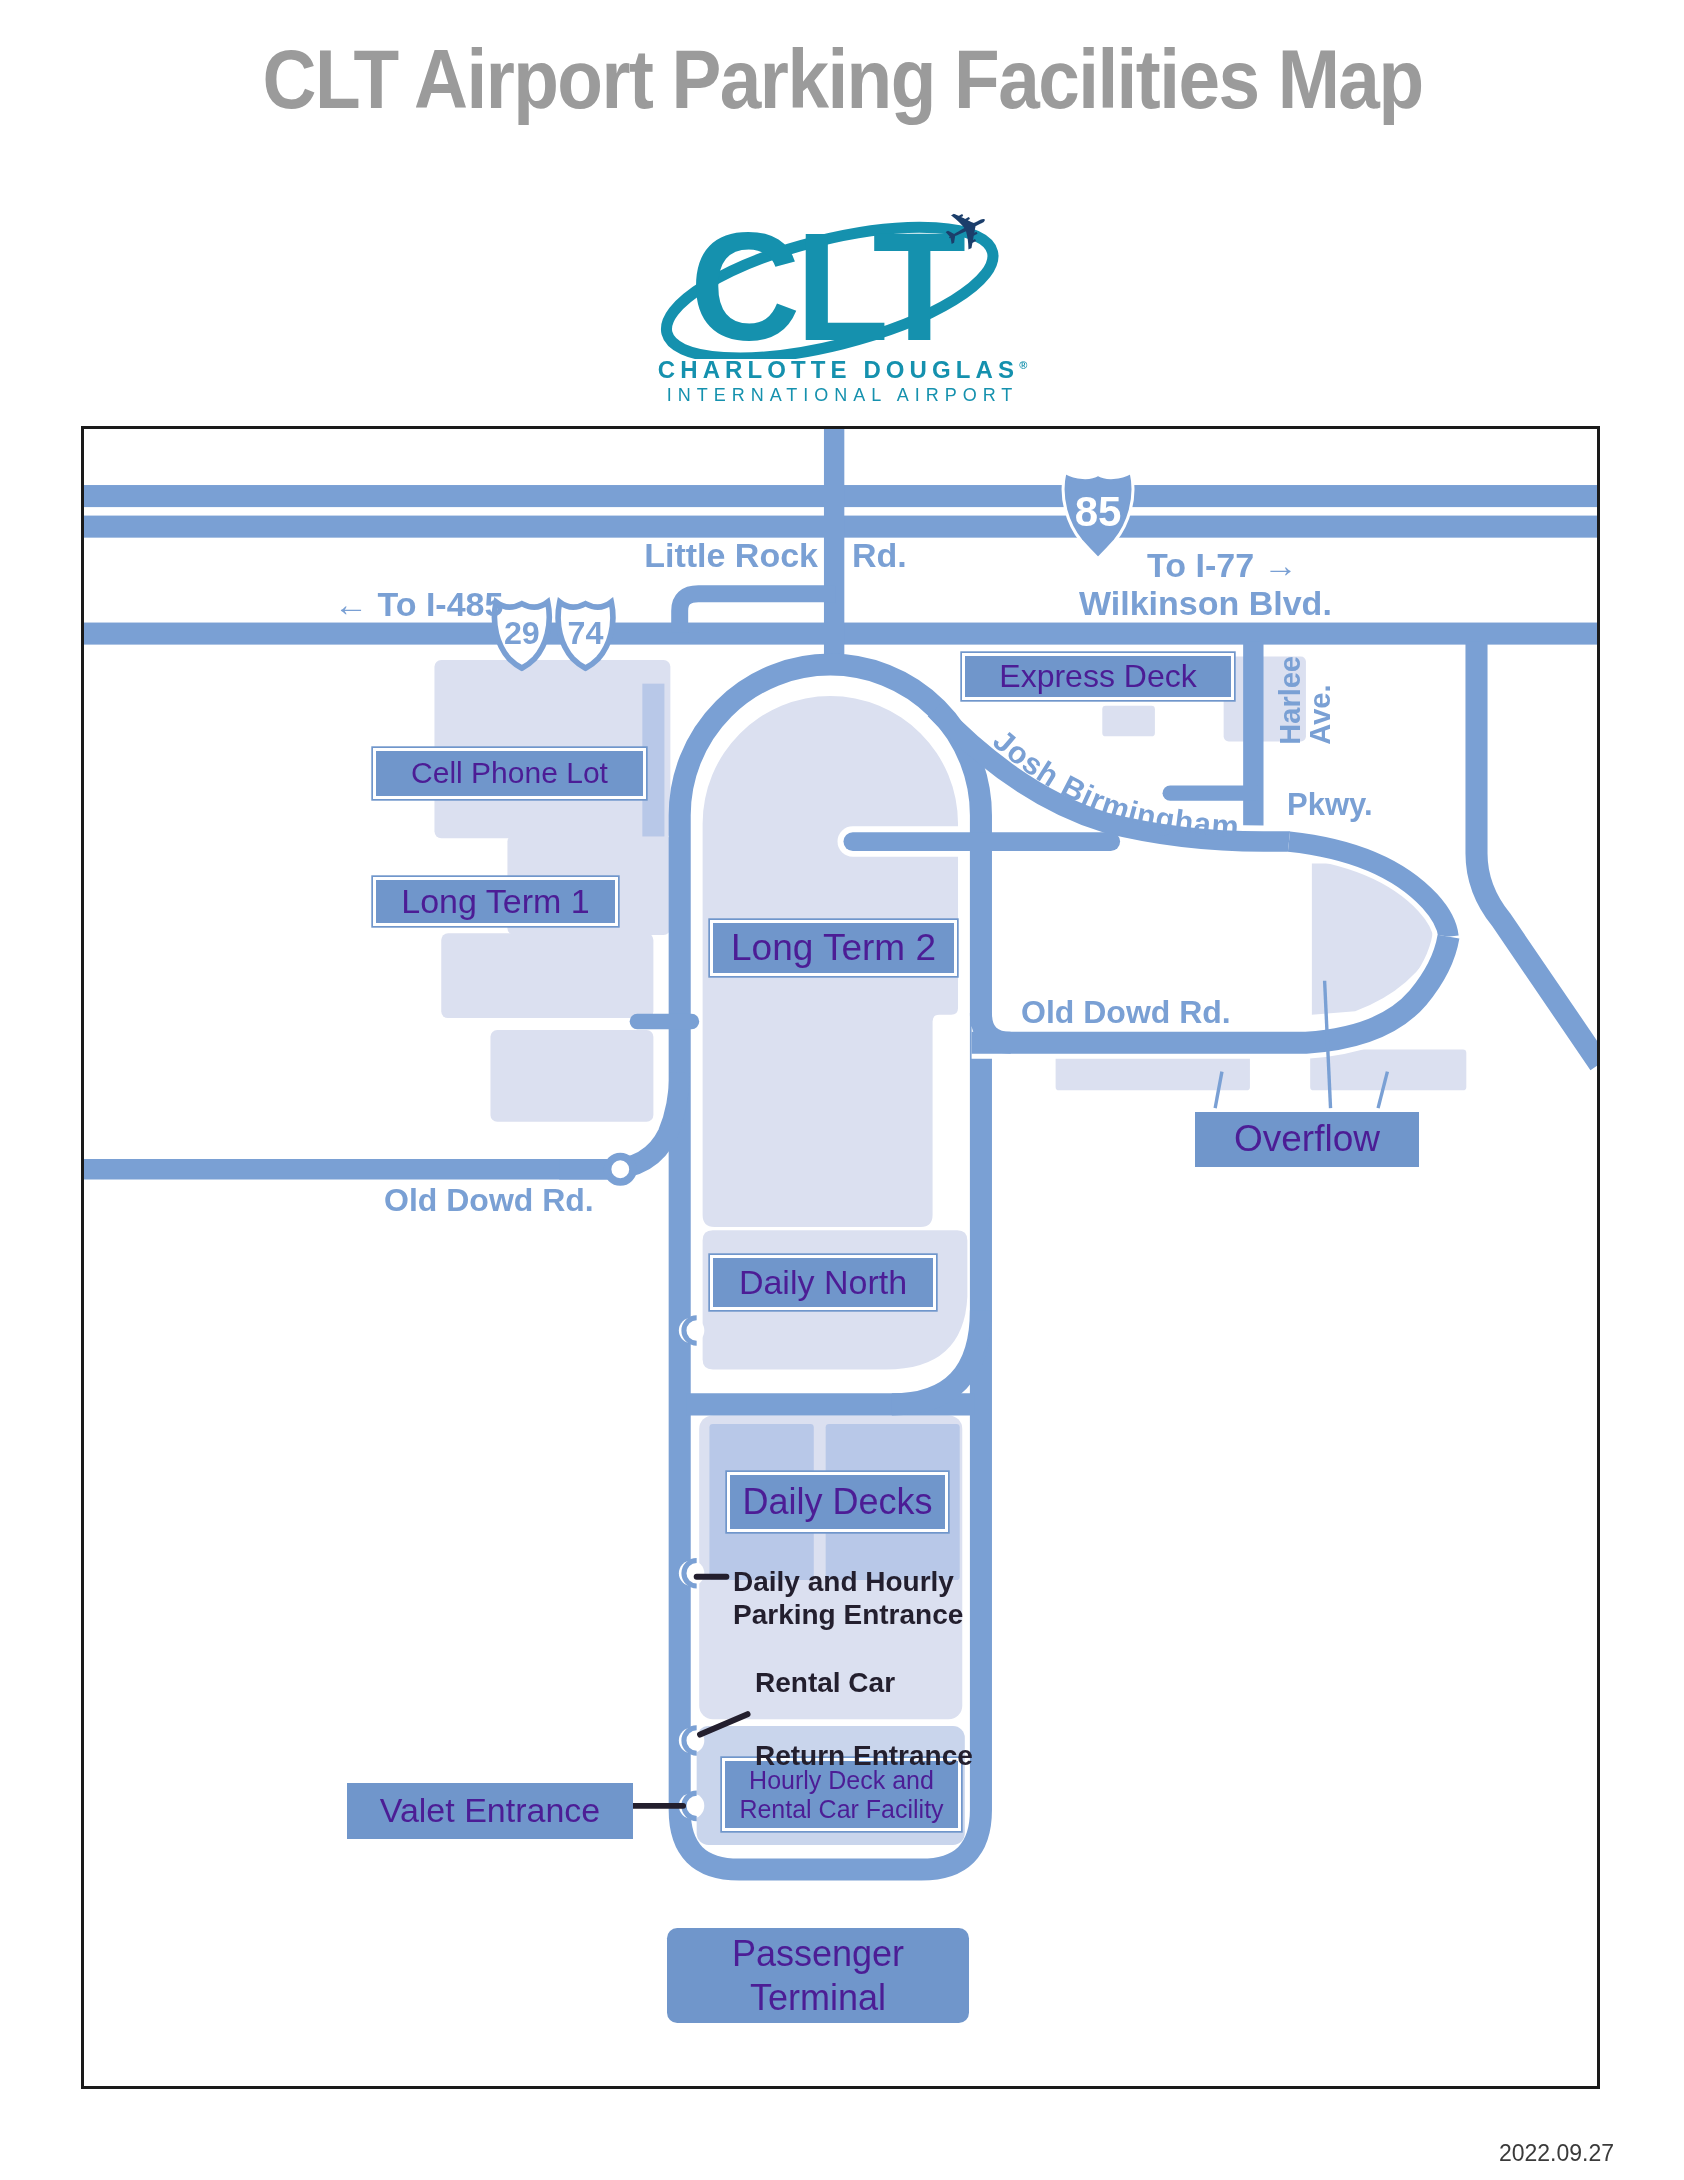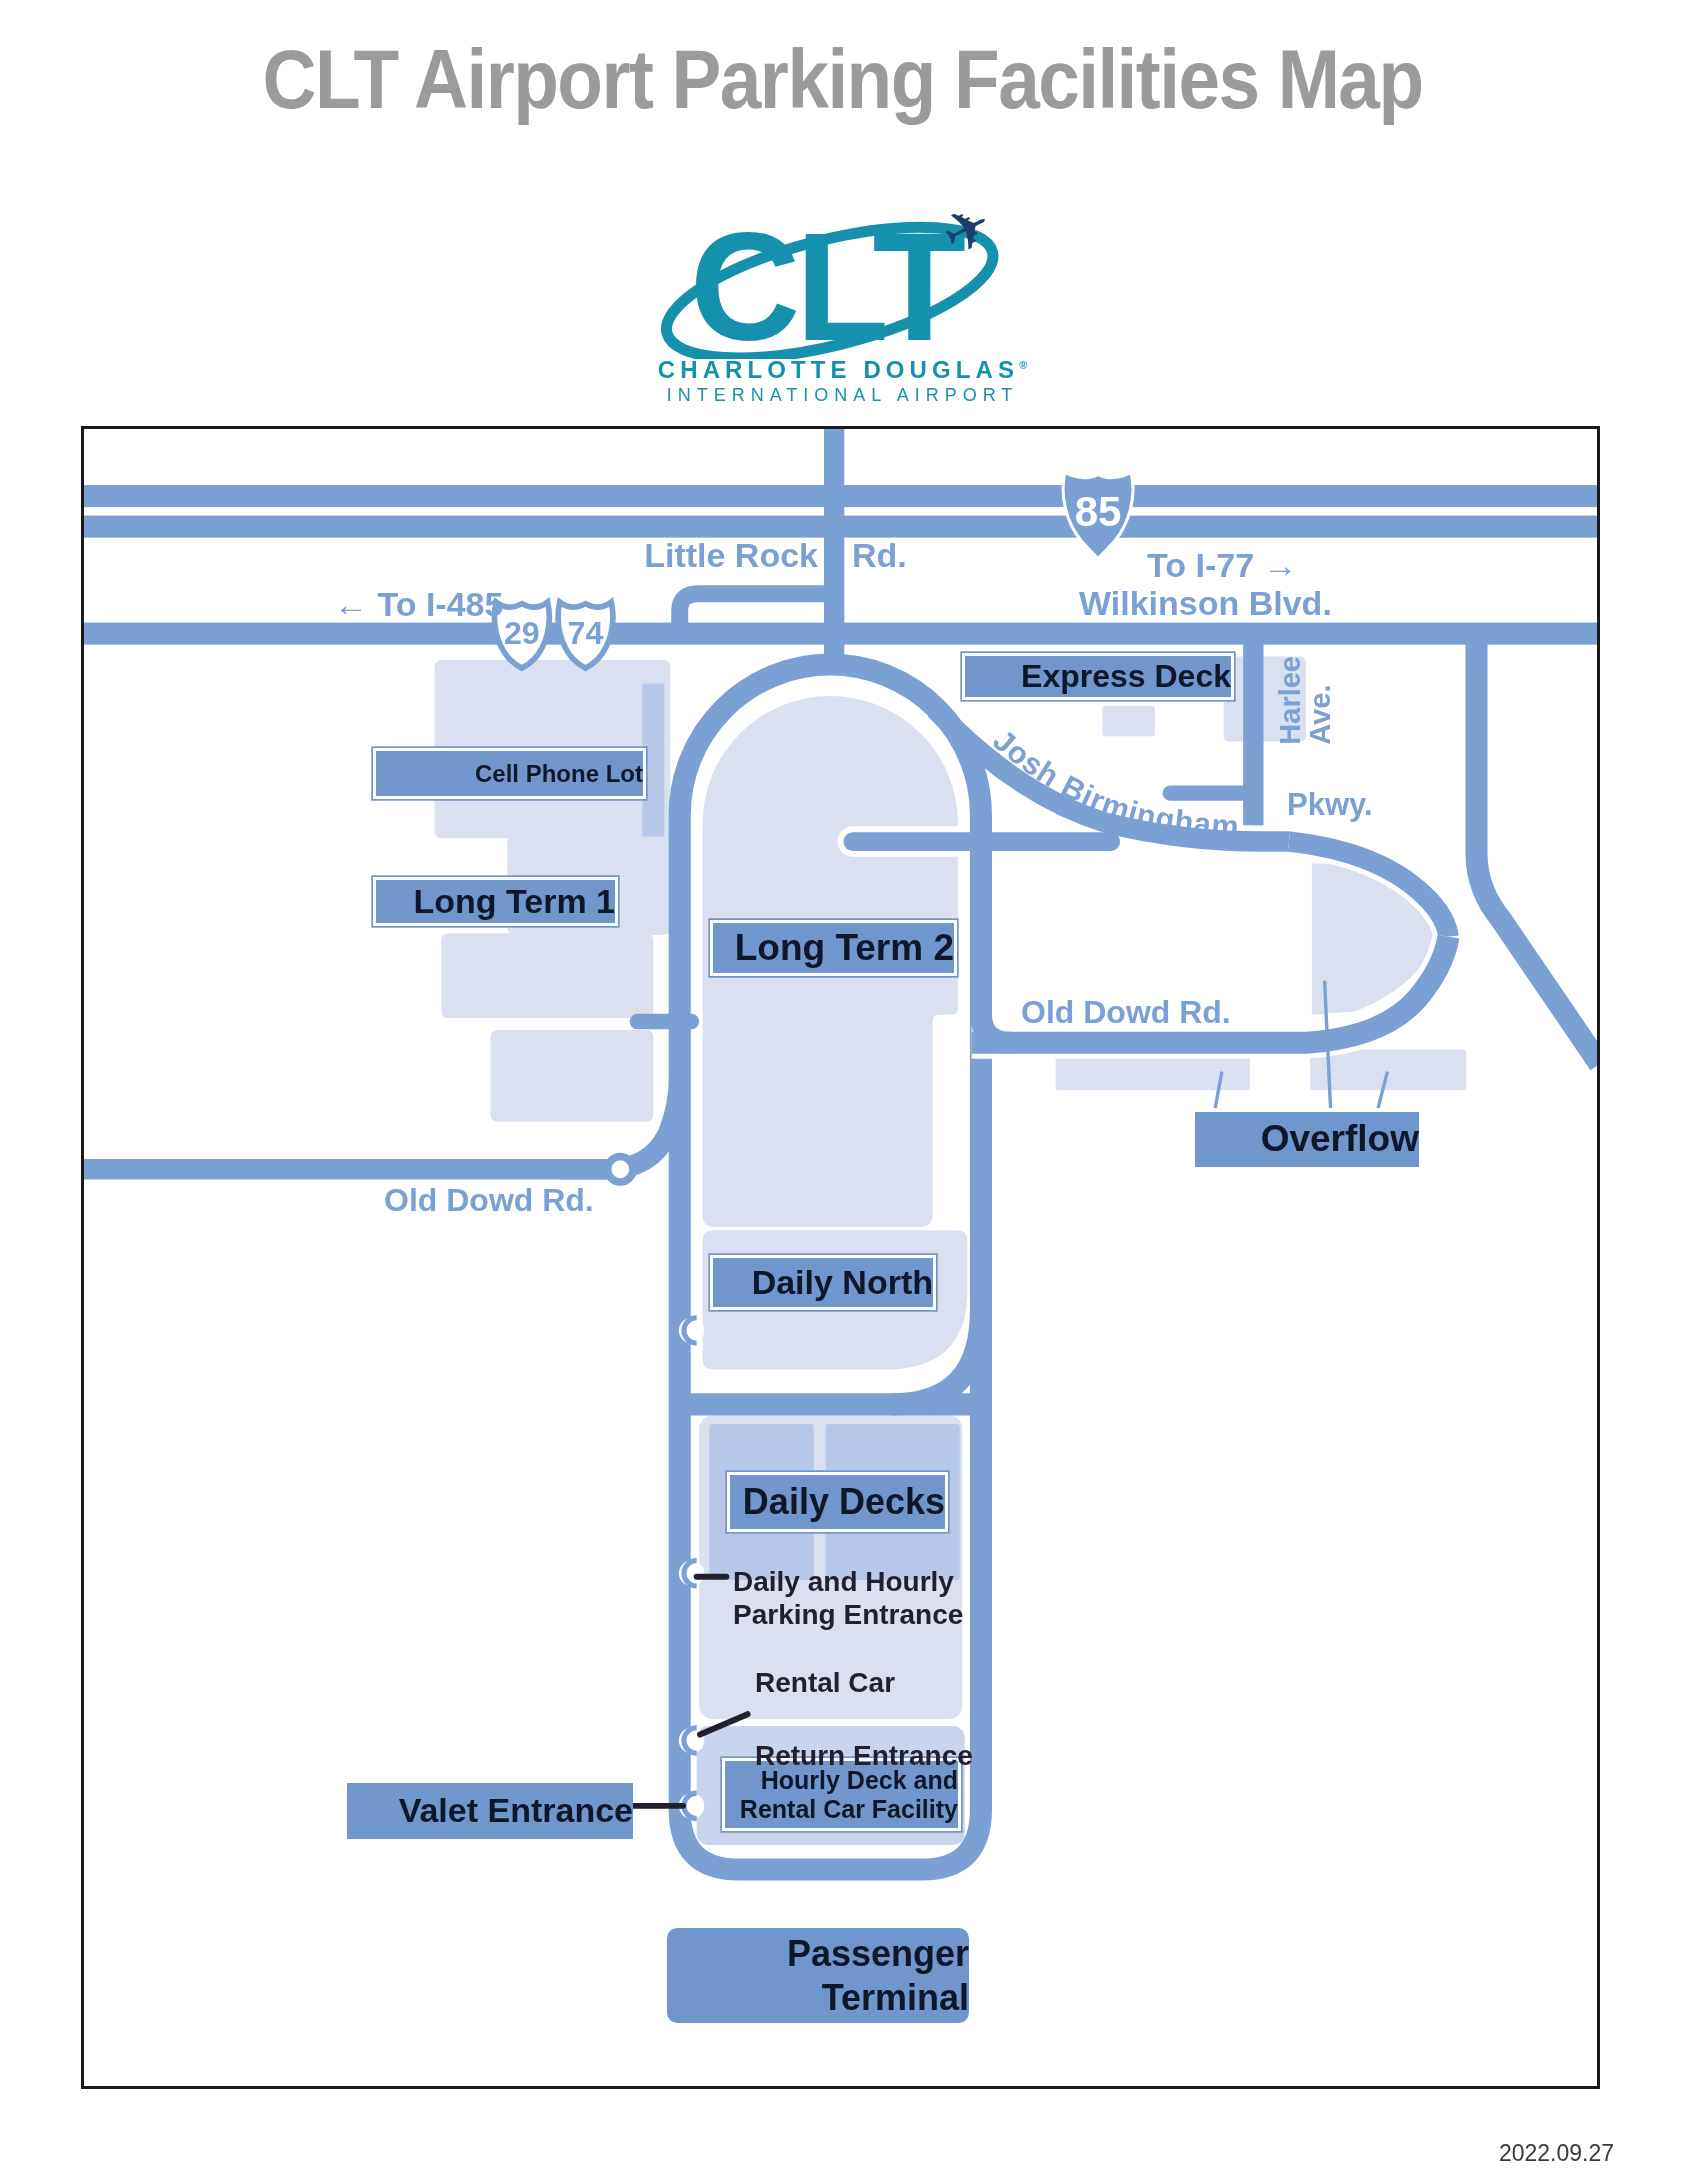--- a/index.html
+++ b/index.html
@@ -23,22 +23,22 @@
   .road-fill{fill:var(--road,#7AA0D4);}
   .road-line{stroke:var(--road,#7AA0D4);fill:none;}
   .casing{stroke:#fff;fill:none;}
   .lot{fill:var(--lot-light,#DBE0F0);}
   .lot-med{fill:var(--lot-medium,#B8C8E8);}
   .lot-med2{fill:var(--lot-medium2,#C9D5EC);}
   .callout-blue{stroke:var(--road,#7AA0D4);stroke-width:4;fill:none;}
   .callout-dark{stroke:var(--dark-text,#231F2E);stroke-width:7;stroke-linecap:round;fill:none;}
   
   .rt{position:absolute;color:var(--road,#7AA0D4);font-weight:bold;white-space:nowrap;line-height:1.05;}
-  .box{position:absolute;background:var(--box,#7096CB);color:#0f172a;font-weight:bold;
-       display:flex;flex-direction:column;align-items:flex-end;justify-content:center;
+  .box{position:absolute;background:var(--box,#7096CB);color:#4c1d95;font-weight:normal;
+       display:flex;flex-direction:column;align-items:center;justify-content:center;
        text-align:center;white-space:nowrap;line-height:1.15;box-sizing:border-box;}
   .box.bordered{border:3.4px solid #fff;box-shadow:0 0 0 1.7px var(--box,#7096CB);}
   .box.rounded{border-radius:10.2px;}
   .dark{position:absolute;color:var(--dark-text,#231F2E);font-weight:bold;line-height:1.18;white-space:nowrap;}
   .vert{writing-mode:vertical-rl;transform:rotate(180deg);}
   .date{position:absolute;left:1278px;top:2097px;width:336px;text-align:right;
         font-size:23px;color:var(--date-gray,#3A3A3A);margin-top:43px;}
 </style>
 </head>
 <body>
@@ -167,21 +167,21 @@
     <div class="rt vert" style="left:1191px;top:227px;font-size:29px;">
       <span style="display:block;">Harlee</span>
       <span style="display:block;">Ave.</span>
     </div>
     <div class="rt" style="left:937px;top:567px;font-size:32px;">Old Dowd Rd.</div>
     <div class="rt" style="left:300px;top:755px;font-size:32px;">Old Dowd Rd.</div>
 
     <div class="box bordered" style="left:878px;top:224px;width:272px;height:47px;font-size:32px;">
       <span>Express Deck</span>
     </div>
-    <div class="box bordered" style="left:289px;top:319px;width:273px;height:51px;font-size:24px;">
+    <div class="box bordered" style="left:289px;top:319px;width:273px;height:51px;font-size:30px;">
       <span>Cell Phone Lot</span>
     </div>
     <div class="box bordered" style="left:289px;top:448px;width:245px;height:49px;font-size:34px;">
       <span>Long Term 1</span>
     </div>
     <div class="box bordered" style="left:626px;top:491px;width:247px;height:56px;font-size:37px;">
       <span>Long Term 2</span>
     </div>
     <div class="box" style="left:1111px;top:683px;width:224px;height:55px;font-size:37px;">
       <span>Overflow</span>

